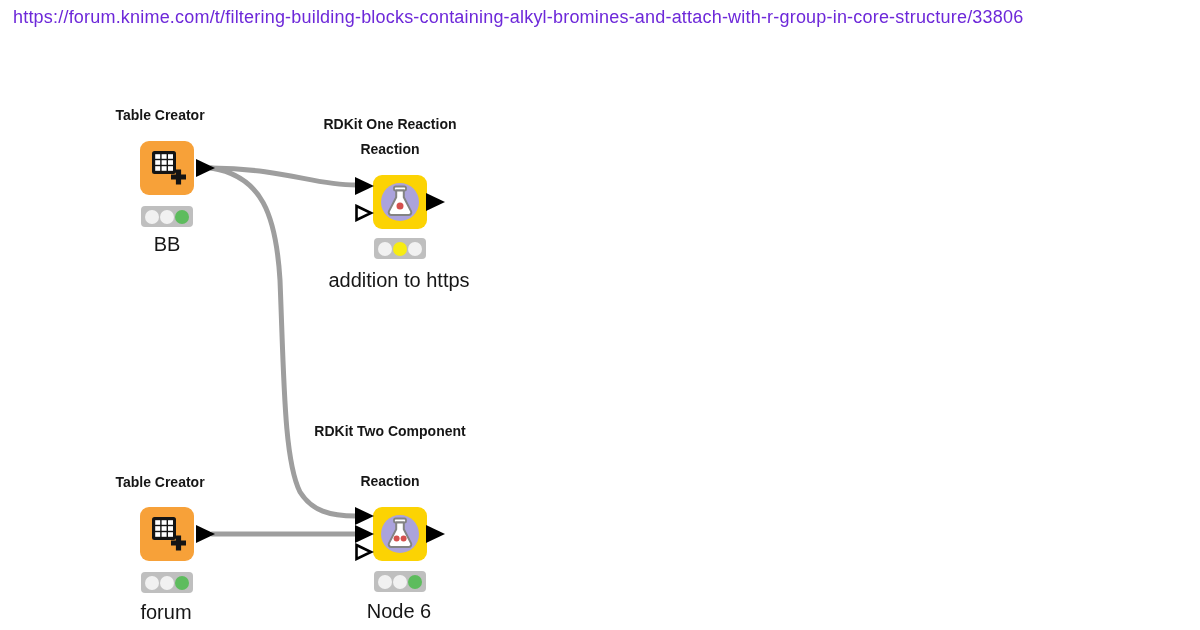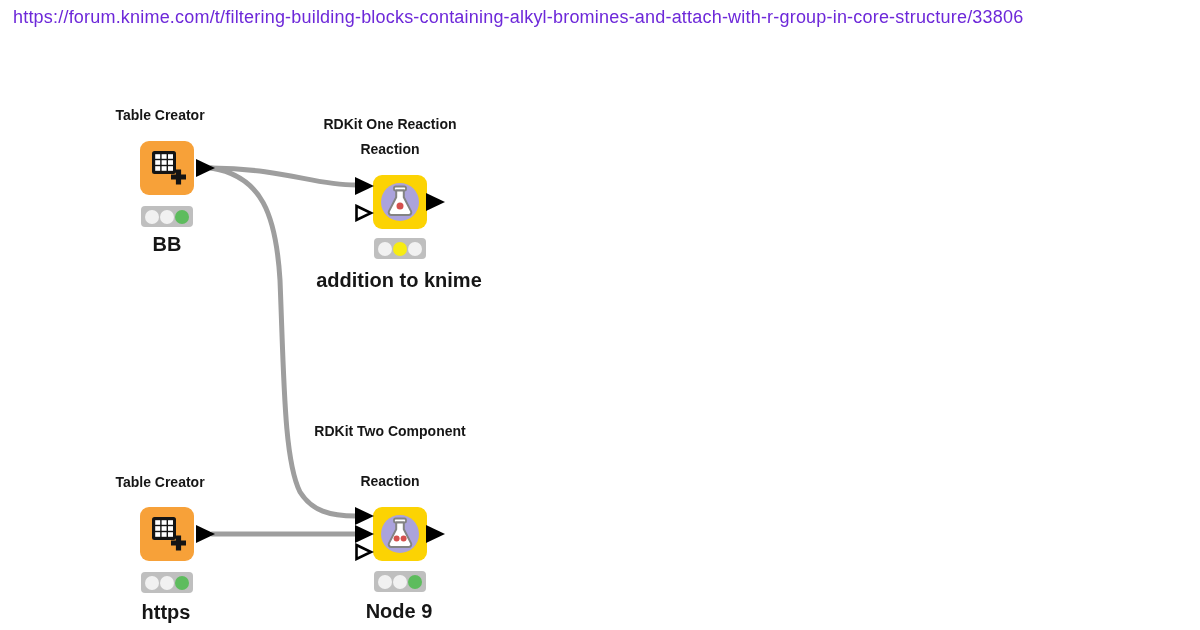--- a/index.html
+++ b/index.html
@@ -11,21 +11,21 @@
     position:absolute;left:13px;top:7px;
     font-size:18px;letter-spacing:.2px;color:#6d28d9;white-space:nowrap;
   }
   .wires{position:absolute;left:0;top:0;}
   .node-title{
     position:absolute;transform:translateX(-50%);
     font-size:14px;font-weight:700;white-space:nowrap;text-align:center;line-height:22px;
   }
   .node-label{
     position:absolute;transform:translateX(-50%);
-    font-size:20px;font-weight:700;white-space:nowrap;text-align:center;
+    font-size:20px;font-weight:400;white-space:nowrap;text-align:center;
   }
   .node-icon{
     position:absolute;width:54px;height:54px;border-radius:9px;
   }
   .node-icon.orange{background:#F7A139;}
   .node-icon.yellow{background:#FCD303;}
   .node-icon svg{position:absolute;left:0;top:0;}
   .port{position:absolute;width:19px;height:18px;}
   .traffic{
     position:absolute;width:52px;height:21px;border-radius:4px;background:#BFBFBF;
@@ -94,21 +94,21 @@
     <polygon points="1.5,2 16,9 1.5,16" fill="#ffffff" stroke="#000" stroke-width="2.6"></polygon>
   </svg>
 <svg class="port" style="left:426px;top:193px" viewBox="0 0 19 18">
     <polygon points="0,0 19,9 0,18" fill="#000"></polygon>
   </svg>
 <div class="traffic" style="left:374px;top:238px">
   <span class="dot off"></span>
   <span class="dot yellow"></span>
   <span class="dot off"></span>
 </div>
-<div class="node-label" style="left:399px;top:269px">addition to knime</div>
+<div class="node-label" style="left:399px;top:269px">addition to https</div>
 
 <div class="node-title" style="left:160px;top:471px">Table Creator</div>
 <div class="node-icon orange" style="left:140px;top:507px">
   <svg width="54" height="54" viewBox="0 0 54 54">
     <rect x="12" y="10" width="24" height="23" rx="2.5" fill="#141414"></rect>
     <g fill="#ffffff">
       <rect x="15.2" y="13.2" width="5" height="4.6"></rect>
         <rect x="21.6" y="13.2" width="5" height="4.6"></rect>
         <rect x="28" y="13.2" width="5" height="4.6"></rect>
       <rect x="15.2" y="19.2" width="5" height="4.6"></rect>
@@ -122,21 +122,21 @@
   </svg>
 </div>
 <svg class="port" style="left:196px;top:525px" viewBox="0 0 19 18">
     <polygon points="0,0 19,9 0,18" fill="#000"></polygon>
   </svg>
 <div class="traffic" style="left:141px;top:572px">
   <span class="dot off"></span>
   <span class="dot off"></span>
   <span class="dot green"></span>
 </div>
-<div class="node-label" style="left:166px;top:601px">https</div>
+<div class="node-label" style="left:166px;top:601px">forum</div>
 
 <div class="node-title" style="left:390px;top:420px">RDKit Two Component</div>
 <div class="node-title" style="left:390px;top:470px">Reaction</div>
 <div class="node-icon yellow" style="left:373px;top:507px">
   <svg width="54" height="54" viewBox="0 0 54 54">
     <circle cx="27" cy="27" r="19" fill="#ABA3DC"></circle>
     <rect x="21" y="11.5" width="12" height="4" rx="1.6" fill="#ffffff" stroke="#838383" stroke-width="1.8"></rect>
     <path d="M23.2 15.5 v6.8 L15.9 36.4 a2.6 2.6 0 0 0 2.4 3.6 h17.4 a2.6 2.6 0 0 0 2.4 -3.6 L30.8 22.3 v-6.8 z" fill="#ffffff" stroke="#838383" stroke-width="2" stroke-linejoin="round"></path>
     <circle cx="23.6" cy="31.5" r="3" fill="#D4504E"></circle>
     <circle cx="30.6" cy="31.5" r="3" fill="#D4504E"></circle>
@@ -152,13 +152,13 @@
     <polygon points="1.5,2 16,9 1.5,16" fill="#ffffff" stroke="#000" stroke-width="2.6"></polygon>
   </svg>
 <svg class="port" style="left:426px;top:525px" viewBox="0 0 19 18">
     <polygon points="0,0 19,9 0,18" fill="#000"></polygon>
   </svg>
 <div class="traffic" style="left:374px;top:571px">
   <span class="dot off"></span>
   <span class="dot off"></span>
   <span class="dot green"></span>
 </div>
-<div class="node-label" style="left:399px;top:600px">Node 9</div>
+<div class="node-label" style="left:399px;top:600px">Node 6</div>
 
 </body></html>

